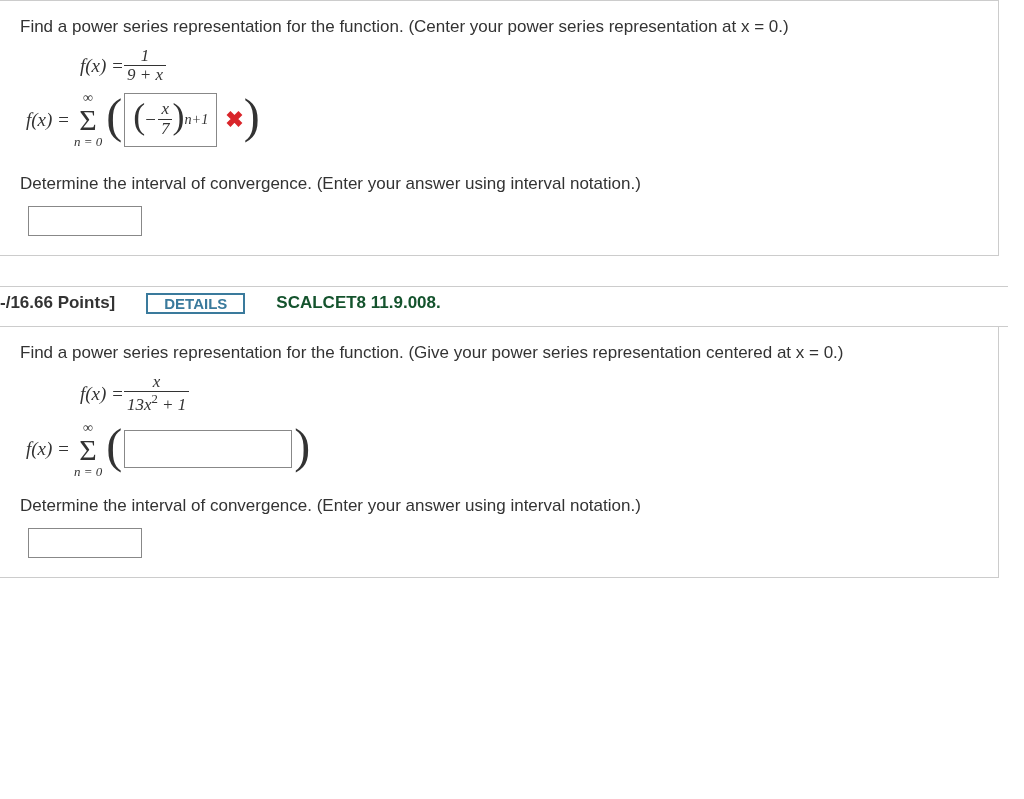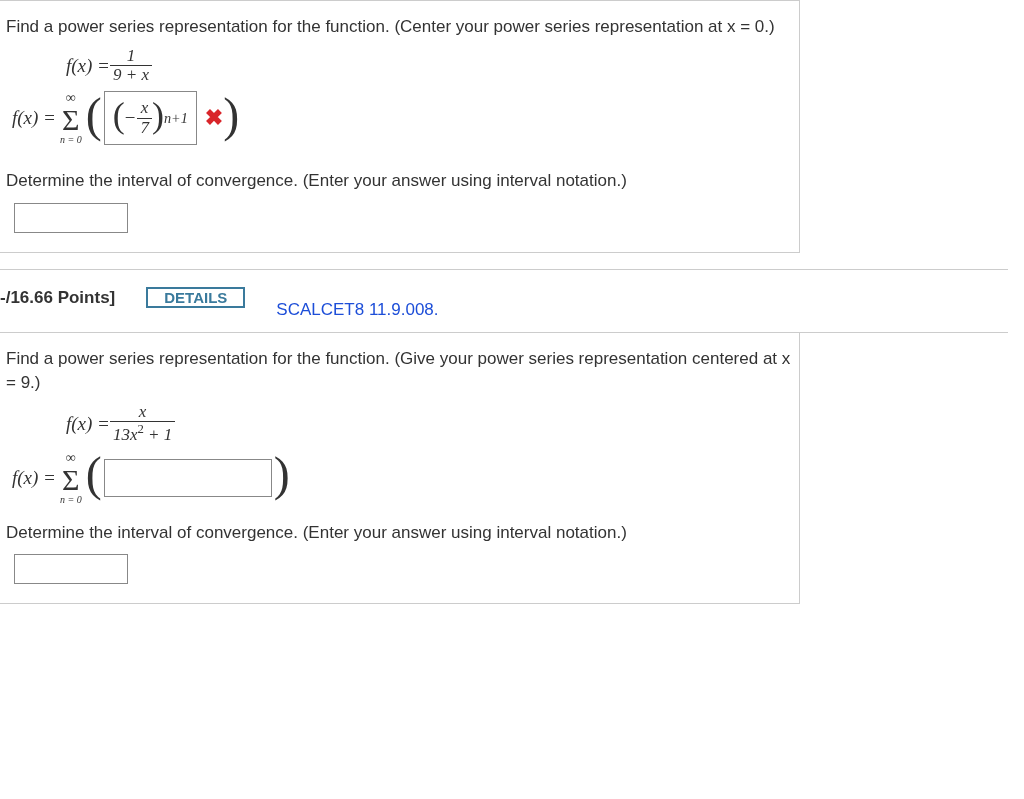--- a/index.html
+++ b/index.html
@@ -5,23 +5,23 @@
   body {
     margin: 0;
     font-family: Arial, Helvetica, sans-serif;
     background: #fff;
     color: #333;
     font-size: 17px;
   }
   .panel {
     border: 1px solid #ccc;
     border-left: none;
-    padding: 10px 6px;
-    margin-bottom: 16px;
-    width: 800px;
+    padding: 10px 20px;
+    margin-bottom: 30px;
+    width: 999px;
     box-sizing: border-box;
   }
   .prompt {
     margin: 4px 0 8px 0;
     line-height: 1.4;
   }
   .eq-row {
     display: flex;
     align-items: center;
     margin: 6px 0 6px 60px;
@@ -44,21 +44,21 @@
   .frac .den { border-top: 1px solid #333; padding: 0 3px; }
   .sigma-block {
     display: inline-flex;
     flex-direction: column;
     align-items: center;
     line-height: 1;
     margin: 0 4px;
   }
   .sigma-block .top { font-size: 14px; font-style: normal; }
   .sigma-block .sig { font-size: 30px; font-style: normal; }
-  .sigma-block .bot { font-size: 10px; }
+  .sigma-block .bot { font-size: 13px; }
   .bigparen {
     font-size: 48px;
     font-style: normal;
     line-height: 0.8;
     padding-bottom: 6px;
   }
   .ans-box {
     display: inline-flex;
     align-items: center;
     border: 1px solid #888;
@@ -87,21 +87,21 @@
   .points { font-weight: bold; color: #333; }
   .details-btn {
     border: 2px solid #3a7a9c;
     color: #3a7a9c;
     font-weight: bold;
     padding: 0 16px;
     background: #fff;
     cursor: pointer;
     font-size: 15px;
   }
-  .qref { font-weight: normal; color: #1d4ed8; margin-top: 24px; }
+  .qref { font-weight: bold; color: #14532d; }
   .divider { border-top: 1px solid #ccc; width:1008px;}
   .interval-row{
     margin: 10px 0 4px 6px;
   }
 </style>
 </head>
 <body>
 
 <div class="panel">
   <div class="prompt">Find a power series representation for the function. (Center your power series representation at x = 0.)</div>
@@ -144,21 +144,21 @@
 
 <div class="divider"></div>
 <div class="hdr-row">
   <span class="points">-/16.66 Points]</span>
   <button class="details-btn">DETAILS</button>
   <span class="qref">SCALCET8 11.9.008.</span>
 </div>
 <div class="divider"></div>
 
 <div class="panel" style="border-top:none;">
-  <div class="prompt">Find a power series representation for the function. (Give your power series representation centered at x = 9.)</div>
+  <div class="prompt">Find a power series representation for the function. (Give your power series representation centered at x = 0.)</div>
 
   <div class="eq-row">
     <span>f(x) = </span>
     <span class="frac">
       <span class="num">x</span>
       <span class="den">
         <span>13x</span><span class="sup" style="font-style:normal;">2</span><span> + 1</span>
       </span>
     </span>
   </div>

